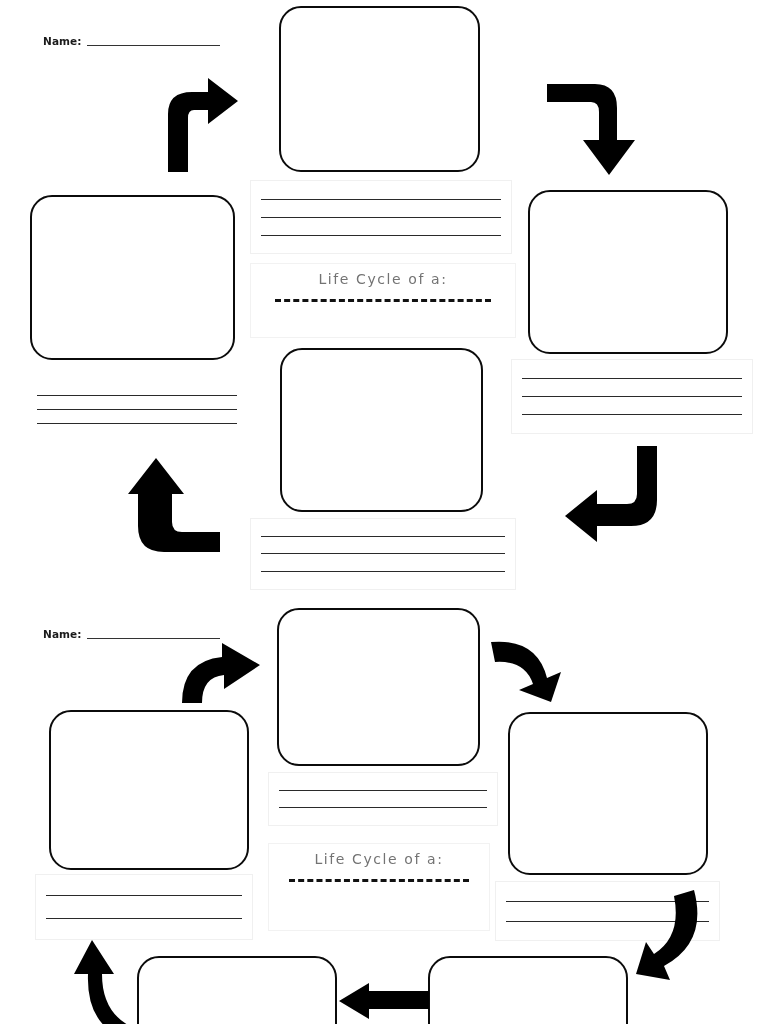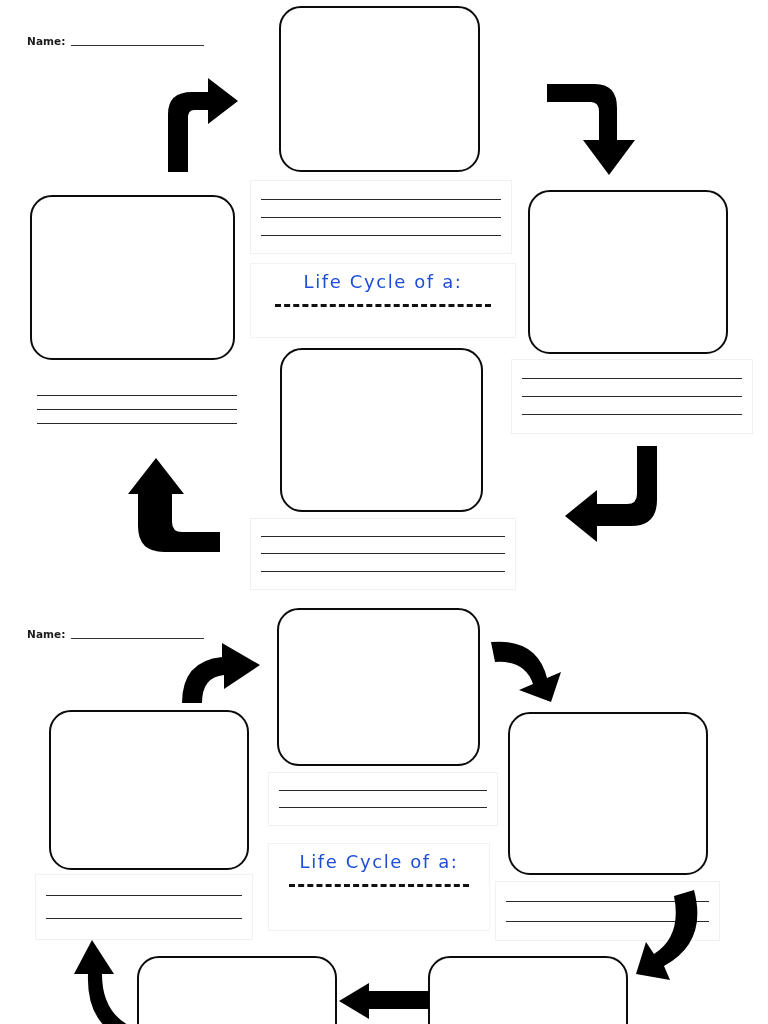--- a/index.html
+++ b/index.html
@@ -30,20 +30,21 @@
     width: 768px;
   }
 
   
   .name-row {
     position: absolute;
     display: flex;
     align-items: flex-end;
     gap: 5px;
     white-space: nowrap;
+    margin-left: 16px;
   }
   .name-label {
     font-family: "DejaVu Sans", sans-serif;
     font-size: 10.5px;
     font-weight: 600;
     color: #1b1b1b;
     letter-spacing: 0.1px;
     line-height: 1;
   }
   .name-rule {
@@ -94,24 +95,24 @@
     border: 1px solid #f2f2f2;
     z-index: 5;
     display: flex;
     flex-direction: column;
     align-items: center;
     justify-content: flex-start;
     padding-top: 8px;
   }
   .title-text {
     font-family: "DejaVu Sans", sans-serif;
-    font-size: 18px;
+    font-size: 14px;
     font-weight: 500;
     letter-spacing: 1.6px;
-    color: #1d4ed8;
+    color: #737373;
     line-height: 1.1;
     white-space: nowrap;
   }
   .title-blank {
     margin-top: 12px;
     width: 82%;
     height: 0;
     border-bottom: 3.4px dashed #111111;
   }
 

